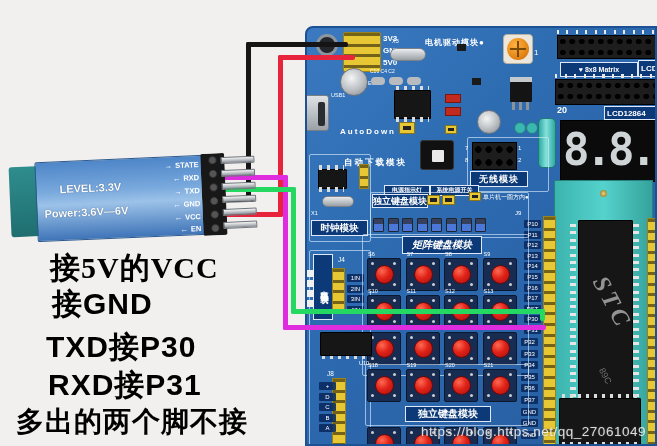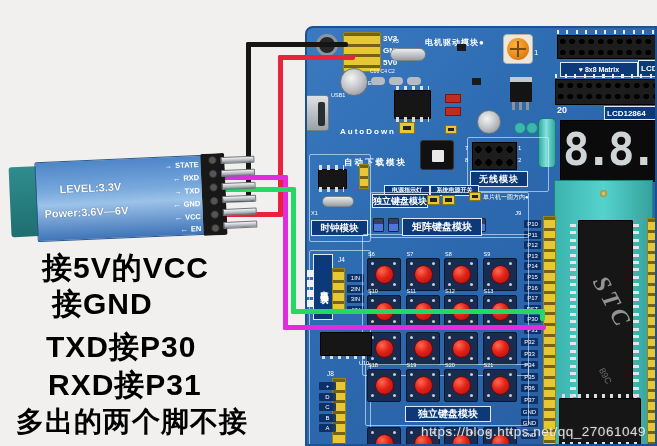--- a/index.html
+++ b/index.html
@@ -229,21 +229,21 @@
     <div class="port-col" style="left:40px;top:246px;">
         <div class="port-label">1IN</div>
         <div class="port-label">2IN</div>
         <div class="port-label">3IN</div>
         <div class="port-label">4IN</div>
       </div>
     <div class="abs" style="left:0px;top:242px;width:7px;height:40px;
          background-image:repeating-linear-gradient(180deg,#f0f0f0 0 7px,rgba(0,0,0,0) 7px 10px);"></div>
 
     <div class="region" style="left:55px;top:206px;width:165px;height:140px;"></div>
-    <div class="mod-box" style="left:95px;top:190px;width:78px;height:16px;font-size:10px;">
+    <div class="mod-box" style="left:95px;top:208px;width:78px;height:16px;font-size:10px;font-style:italic;">
       <span>矩阵键盘模块</span>
     </div>
     <div class="abs" style="left:60px;top:230px;width:160px;height:112px;">
         <div class="btn" style="left: 0px; top: 0px;">
           <span class="btn-label">S6</span>
           <div class="btn-body">
             <div class="btn-cap"></div>
           </div>
         </div>
         <div class="btn" style="left: 38.5px; top: 0px;">
@@ -466,21 +466,21 @@
         </div>
       </div>
     <div class="bt-pin" style="top:5px;"></div>
     <div class="bt-pin" style="top:18px;"></div>
     <div class="bt-pin" style="top:31px;"></div>
     <div class="bt-pin" style="top:44px;"></div>
     <div class="bt-pin" style="top:57px;"></div>
     <div class="bt-pin" style="top:70px;"></div>
   </div>
 
-  <div class="ann" style="left:42px;top:248px;font-size:30px;">
+  <div class="ann" style="left:50px;top:248px;font-size:30px;font-family:Liberation Serif, serif;">
     <span>接5V的VCC</span>
   </div>
   <div class="ann" style="left:52px;top:284px;font-size:30px;text-align:center;">
     <span>接GND</span>
   </div>
   <div class="ann" style="left:46px;top:327px;font-size:30px;">
     <span>TXD接P30</span>
   </div>
   <div class="ann" style="left:48px;top:365px;font-size:30px;">
     <span>RXD接P31</span>

